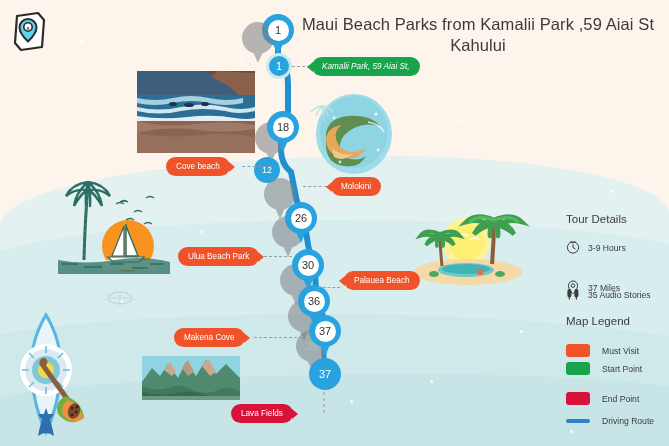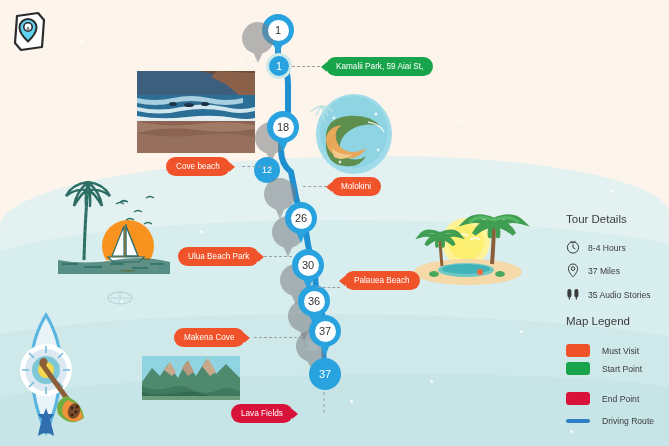--- a/index.html
+++ b/index.html
@@ -166,20 +166,21 @@
 
   <div class="logo">
     <svg width="42" height="44" viewBox="0 0 42 44">
       <path d="M9 6 L30 3 L36 10 L34 37 L13 40 L7 33 Z" fill="#ffffff" stroke="#2b2b2b" stroke-width="2.2" stroke-linejoin="round"></path>
       <path d="M20 9 a8.5 8.5 0 0 1 8.5 8.5 c0 6-8.5 14-8.5 14 s-8.5-8-8.5-14 A8.5 8.5 0 0 1 20 9 Z" fill="#5fd3ef" stroke="#2b2b2b" stroke-width="2"></path>
       <circle cx="20" cy="17" r="4.2" fill="#ffffff" stroke="#2b2b2b" stroke-width="1.6"></circle>
       <text x="20" y="20" font-size="6" text-anchor="middle" fill="#2b2b2b" font-family="Liberation Sans, sans-serif">a</text>
     </svg>
   </div>
 
+  <div class="title">Maui Beach Parks from Kamalii Park ,59 Aiai St Kahului</div>
 
   <svg class="route-svg" width="669" height="446">
     <path d="M278 30 L278 62 L282 62 Q288 70 288 84 L288 110 Q288 122 281 130
              L281 150 Q281 164 291 172 L295 192 Q297 206 303 214
              L307 238 Q309 254 314 262 L316 288 Q317 304 322 312 L324 344" fill="none" stroke="#1e8fd0" stroke-width="6" stroke-linecap="round"></path>
     <path d="M324 344 L324 372" fill="none" stroke="#1e8fd0" stroke-width="5" stroke-linecap="round"></path>
     <path d="M324 392 L324 415" fill="none" stroke="#9aa0a6" stroke-width="1" stroke-dasharray="3 3"></path>
   </svg>
 
   <div class="photo" style="left:134px;top:68px;width:124px;height:88px;border:3px solid #fdf5ec;">
@@ -404,21 +405,21 @@
     </div>
   </div>
 
   <div class="pin flat" style="left:309px;top:358px;">
     <div class="bubble">
       <div class="disc">37</div>
     </div>
   </div>
 
   <div class="connector" style="left:292px;top:66px;width:28px;"></div>
-  <div class="pill green nib-left" style="left:326px;top:57px;">
+  <div class="pill green nib-left" style="left:312px;top:57px;font-style:italic;">
     <span class="nib"></span>
     <span>Kamalii Park, 59 Aiai St,</span>
   </div>
 
   <div class="connector" style="left:242px;top:166px;width:30px;"></div>
   <div class="pill orange nib-right" style="left:166px;top:157px;">
     <span class="nib"></span>
     <span>Cove beach</span>
   </div>
 
@@ -454,24 +455,24 @@
   <div class="panel-title" style="left:566px;top:213px;">Tour Details</div>
 
   <div class="detail-row" style="left:566px;top:240px;">
     <span class="ico">
       <svg width="14" height="14" viewBox="0 0 14 14">
         <circle cx="7" cy="7.5" r="5.6" fill="none" stroke="#3b3b3b" stroke-width="1"></circle>
         <path d="M7 4.3 V7.5 L9.4 9" fill="none" stroke="#3b3b3b" stroke-width="1"></path>
         <path d="M4.6 1.4 L7 3 L9.4 1.4" fill="none" stroke="#3b3b3b" stroke-width="1"></path>
       </svg>
     </span>
-    <span>8-4 Hours</span>
-  </div>
-
-  <div class="detail-row" style="left:566px;top:263px;">
+    <span>3-9 Hours</span>
+  </div>
+
+  <div class="detail-row" style="left:566px;top:280px;">
     <span class="ico">
       <svg width="14" height="16" viewBox="0 0 14 16">
         <path d="M7 1 a4.6 4.6 0 0 1 4.6 4.6 c0 3.6-4.6 8.4-4.6 8.4 s-4.6-4.8-4.6-8.4 A4.6 4.6 0 0 1 7 1 Z" fill="none" stroke="#3b3b3b" stroke-width="1"></path>
         <circle cx="7" cy="5.6" r="1.8" fill="none" stroke="#3b3b3b" stroke-width="1"></circle>
       </svg>
     </span>
     <span>37  Miles</span>
   </div>
 
   <div class="detail-row" style="left:566px;top:287px;">

